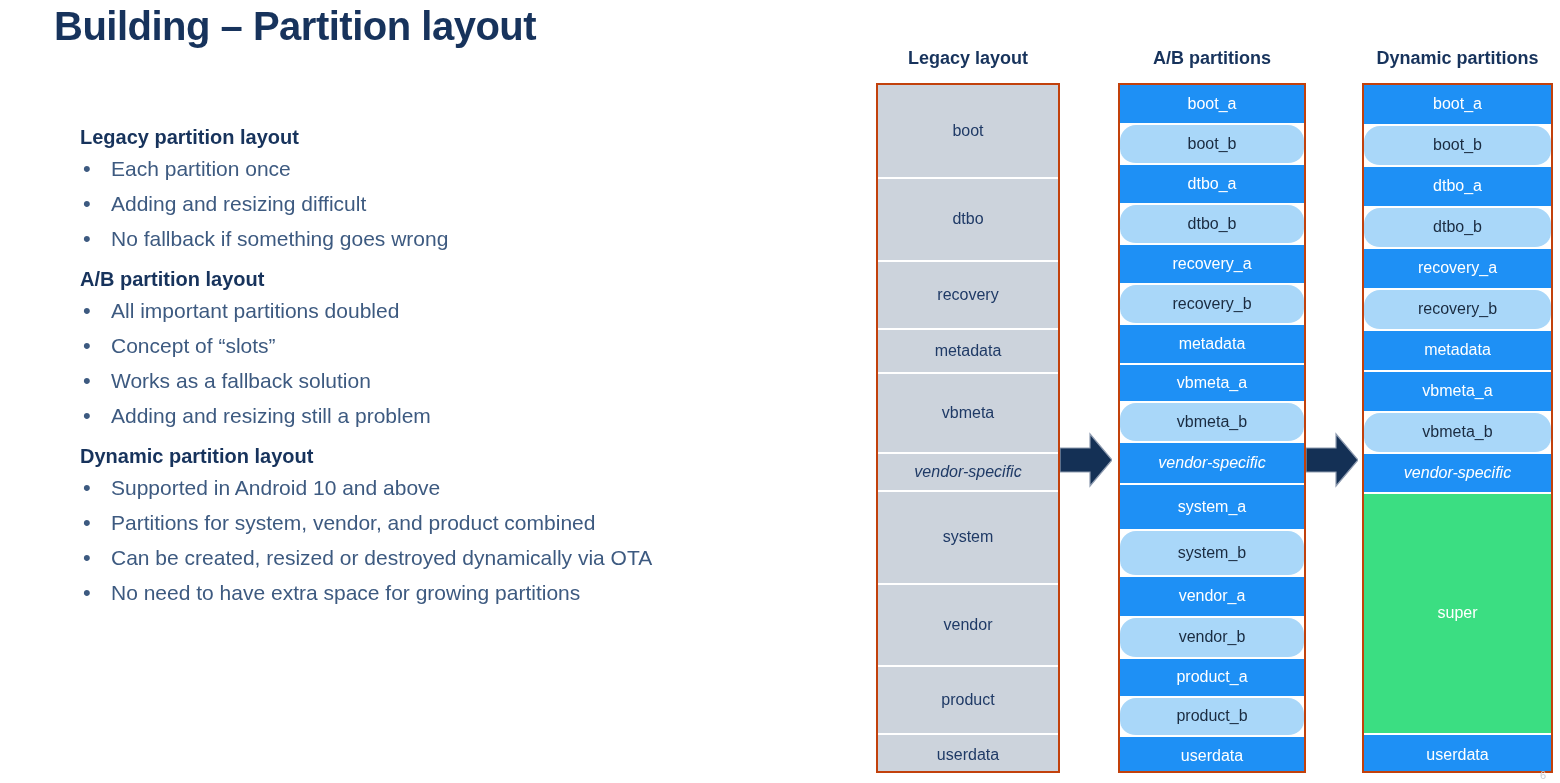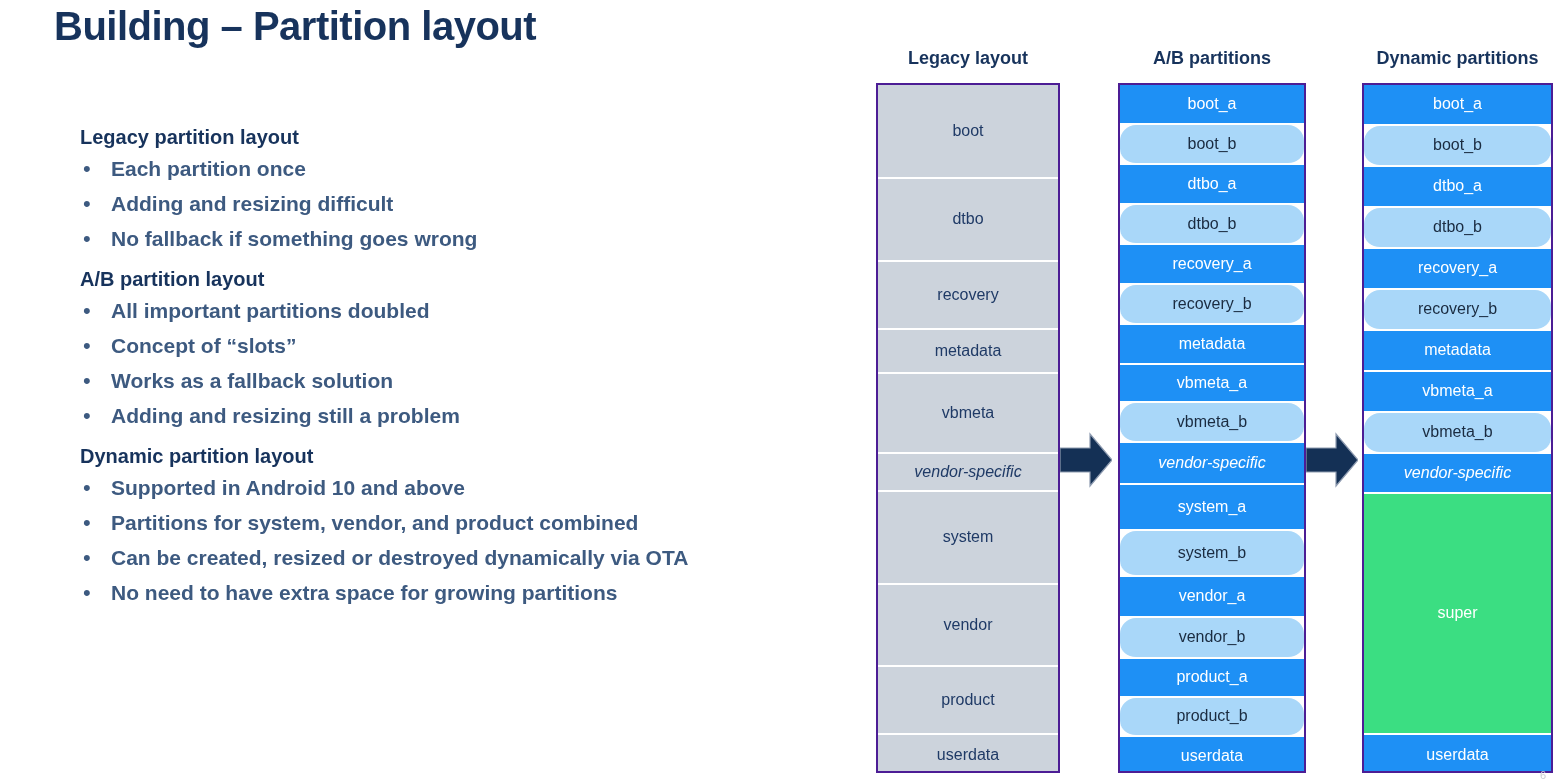--- a/index.html
+++ b/index.html
@@ -31,40 +31,40 @@
     display:flex;align-items:flex-start;
     margin:0 0 9px 0;
   }
   .bullet-dot{
     width:28px;flex:0 0 28px;
     color:#3d5a80;font-size:22px;line-height:26px;
     text-align:left;padding-left:3px;
   }
   .bullet-text{
     font-size:21px;color:#3d5a80;line-height:26px;
-    font-weight:700;
+    font-weight:400;
   }
   .sec-block{margin-bottom:16px;}
   .sec-block:last-child{margin-bottom:0;}
 
   
   #diagram{
     position:absolute;left:860px;top:0;width:700px;height:712px;
   }
   .col{
     position:absolute;
   }
   .col-title{
     position:absolute;top:48px;width:100%;
     text-align:center;font-size:18px;font-weight:bold;color:#17335c;
     white-space:nowrap;
   }
   .col-box{
     position:absolute;top:83px;left:0;right:0;
-    border:2px solid #4c1d95;
+    border:2px solid #c2410c;
     box-sizing:border-box;
     overflow:hidden;
   }
   .part{
     box-sizing:border-box;
     display:flex;align-items:center;justify-content:center;
     font-size:16px;
     text-align:center;
     border-bottom:2px solid #ffffff;
     line-height:1.05;

